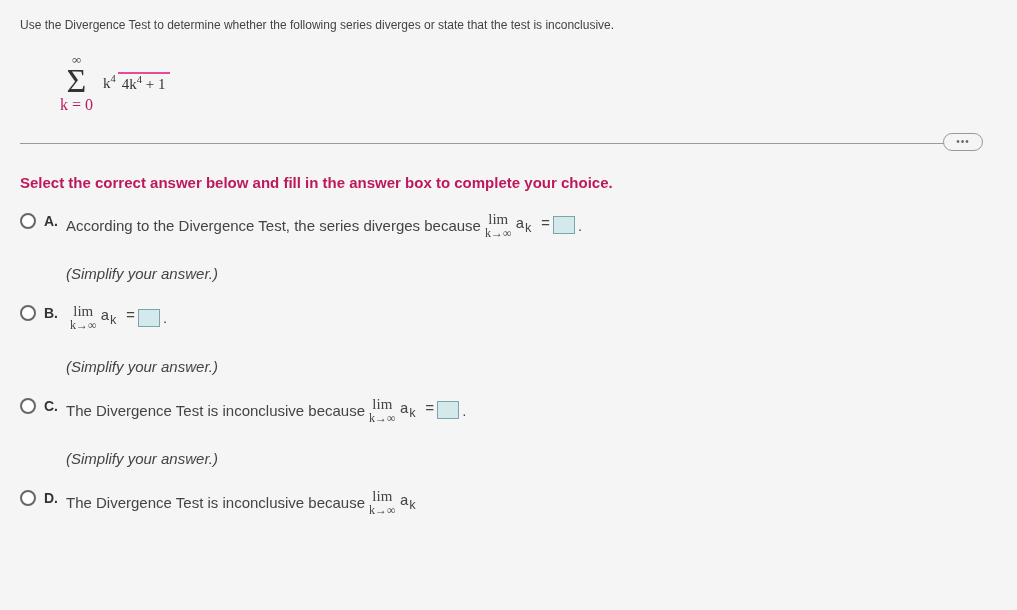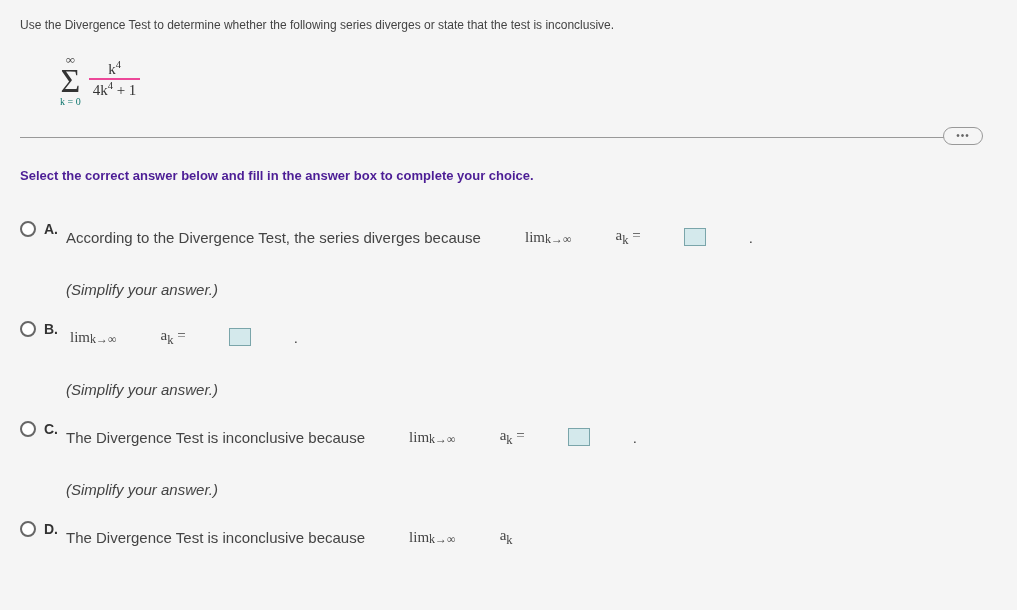--- a/index.html
+++ b/index.html
@@ -38,27 +38,27 @@
       font-size: 13px;
       color: #444;
       line-height: 1;
     }
     .sigma-symbol {
       font-size: 34px;
       line-height: 0.9;
       color: #333;
     }
     .sigma-bottom {
-      font-size: 10px;
-      color: #0f766e;
+      font-size: 16px;
+      color: #be185d;
       line-height: 1;
     }
     .fraction {
       display: inline-flex;
-      flex-direction: column;
+      flex-direction: row;
       align-items: center;
       font-family: 'Times New Roman', serif;
       font-size: 15px;
       color: #333;
       vertical-align: middle;
     }
     .fraction .num {
       padding: 0 2px;
       line-height: 1.2;
     }
@@ -92,24 +92,24 @@
       background: #f5f5f5;
       display: flex;
       align-items: center;
       justify-content: center;
       font-size: 10px;
       color: #666;
       letter-spacing: 1px;
       cursor: pointer;
     }
     .instruction {
-      font-size: 13px;
-      color: #4c1d95;
+      font-size: 15px;
+      color: #be185d;
       font-weight: bold;
-      margin-bottom: 36px;
+      margin-bottom: 20px;
     }
     .choice {
       display: flex;
       align-items: flex-start;
       margin-bottom: 16px;
     }
     .radio {
       width: 16px;
       height: 16px;
       border: 2px solid #666;
@@ -130,39 +130,38 @@
     }
     .choice-body {
       font-size: 15px;
       color: #444;
       line-height: 1.8;
     }
     .choice-line {
       display: flex;
       align-items: center;
       flex-wrap: wrap;
-      gap: 40px;
     }
     .lim-block {
       display: inline-flex;
-      flex-direction: row;
-      align-items: flex-end;
+      flex-direction: column;
+      align-items: center;
       font-family: 'Times New Roman', serif;
       line-height: 1;
-      margin: 11px 4px;
+      margin: 0 4px;
       vertical-align: middle;
     }
     .lim-top {
       font-size: 15px;
     }
     .lim-bot {
       font-size: 12px;
     }
     .sub-k {
-      font-family: Liberation Serif, serif;
+      font-family: Liberation Mono, monospace;
       font-size: 15px;
     }
     .answer-box {
       display: inline-block;
       width: 22px;
       height: 18px;
       background: #d4e9ec;
       border: 1px solid #7aa5aa;
       margin: 0 3px;
       vertical-align: middle;

